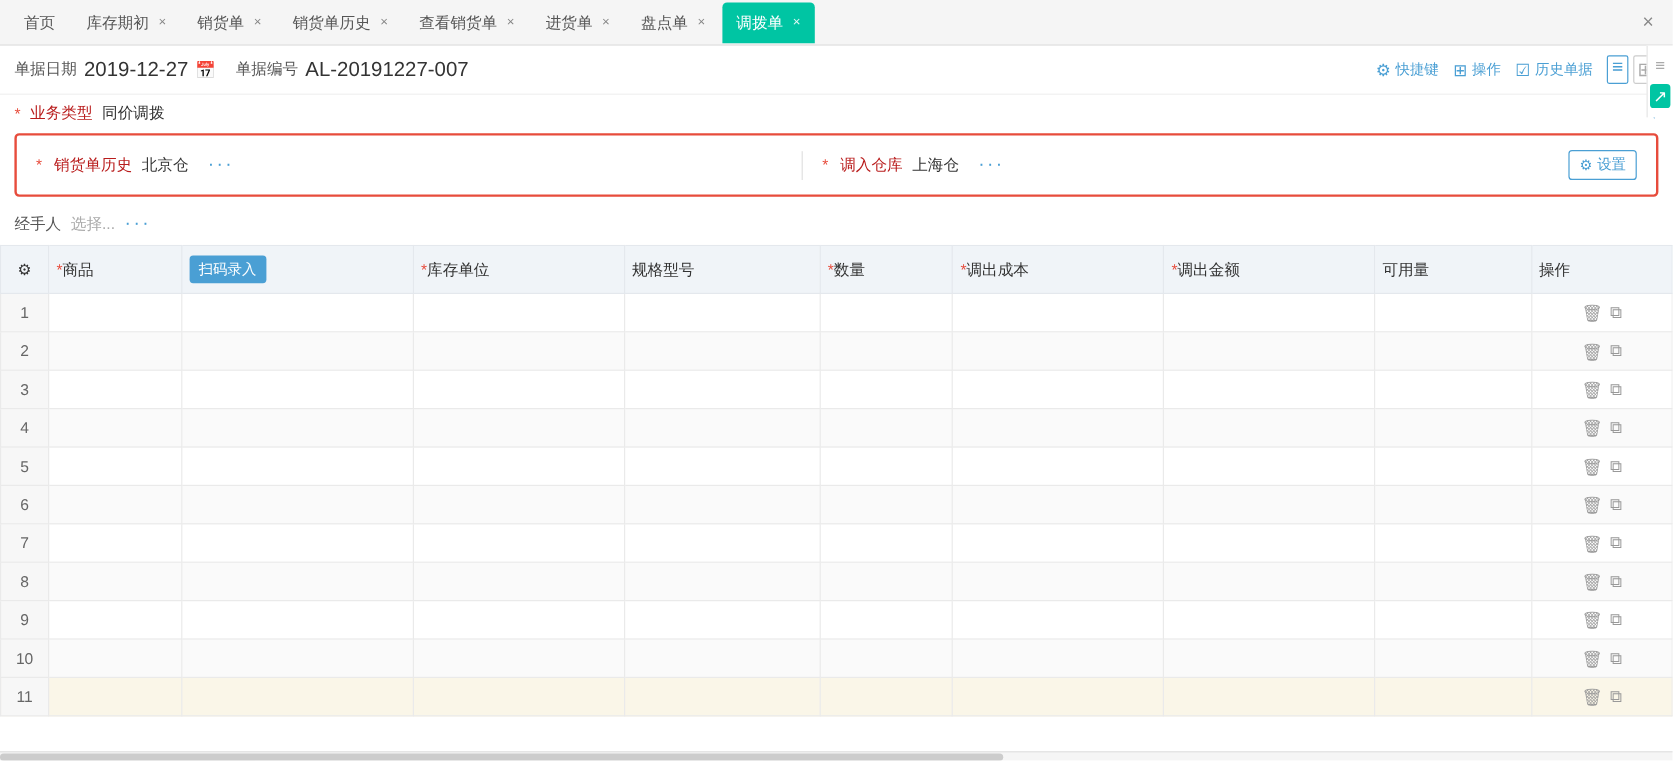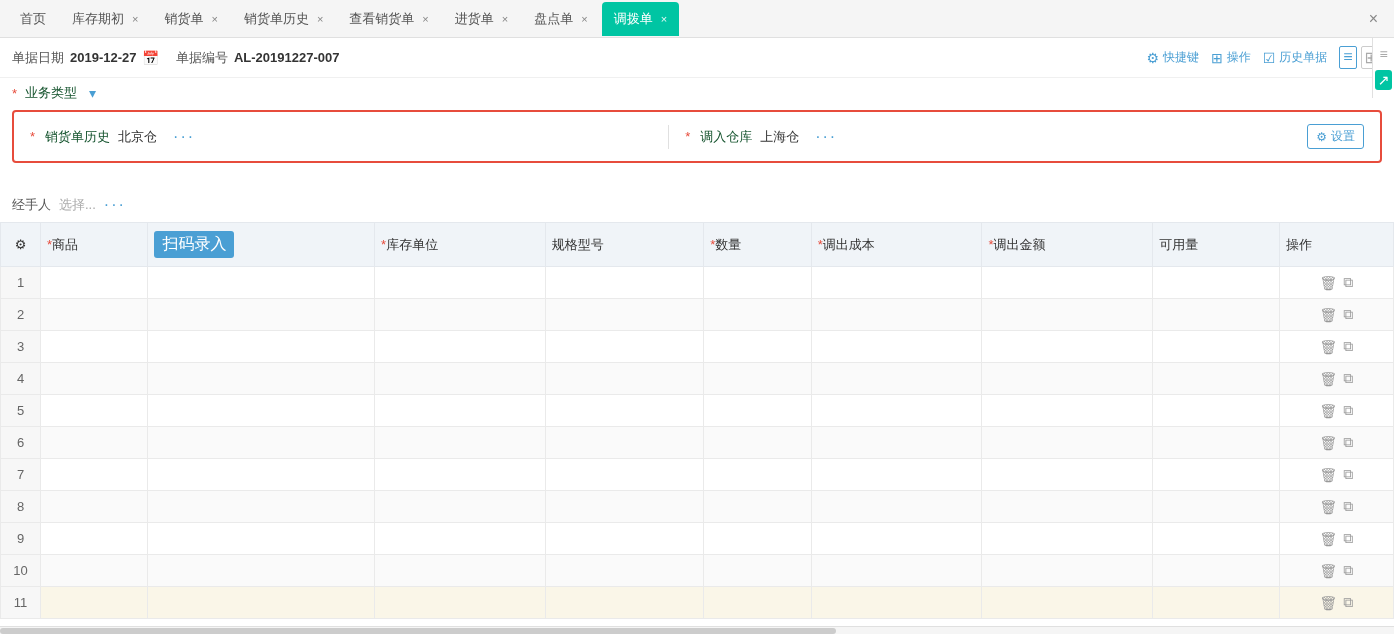--- a/index.html
+++ b/index.html
@@ -77,23 +77,23 @@
     .field-row {
       display: flex;
       align-items: center;
       gap: 6px;
     }
     .field-label {
       font-size: 13px;
       color: #555;
     }
     .field-value {
-      font-size: 13px;
+      font-size: 17px;
       color: #333;
-      font-weight: 700;
+      font-weight: 400;
     }
     .calendar-icon {
       color: #4a9fd4;
       cursor: pointer;
       font-size: 14px;
     }
 
     
     .settings-panel {
       margin: 8px 12px;
@@ -114,21 +114,21 @@
       width: 1px;
       height: 24px;
       background: #e0e0e0;
       margin: 0 16px;
     }
     .required-star {
       color: #e74c3c;
       margin-right: 2px;
     }
     .field-name {
-      color: #14532d;
+      color: #b91c1c;
       white-space: nowrap;
       font-family: Liberation Mono, monospace;
     }
     .field-val {
       color: #333;
       font-weight: 500;
     }
     .dots-btn {
       color: #4a9fd4;
       cursor: pointer;
@@ -148,21 +148,20 @@
       padding: 3px 8px;
       margin-left: auto;
     }
 
     
     .handler-row {
       display: flex;
       align-items: center;
       padding: 6px 12px 8px;
       gap: 8px;
-      margin-top: 19px;
     }
     .handler-label { color: #555; font-size: 13px; }
     .handler-input {
       color: #aaa;
       font-size: 13px;
     }
     .handler-dots {
       color: #4a9fd4;
       cursor: pointer;
       font-size: 16px;
@@ -215,21 +214,21 @@
       color: #555;
     }
 
     
     .scan-btn {
       background: #4a9fd4;
       color: #fff;
       border: none;
       border-radius: 3px;
       padding: 3px 8px;
-      font-size: 16px;
+      font-size: 12px;
       cursor: pointer;
       white-space: nowrap;
     }
 
     
     .action-icons {
       display: flex;
       gap: 6px;
       justify-content: center;
       align-items: center;
@@ -361,20 +360,21 @@
       <div style="display:flex;gap:4px;">
         <span style="cursor:pointer;color:#4a9fd4;font-size:16px;border:1px solid #4a9fd4;padding:1px 3px;border-radius:2px;">≡</span>
         <span style="cursor:pointer;color:#aaa;font-size:16px;border:1px solid #ccc;padding:1px 3px;border-radius:2px;">⊞</span>
       </div>
     </div>
   </div>
 
   <div style="display:flex;align-items:center;padding:6px 12px 0;gap:8px;">
     <span style="color:#e74c3c;">*</span>
     <span class="field-name">业务类型</span>
+    <span style="color:#333;font-weight:500;flex:1;">同价调拨</span>
     <span style="color:#4a9fd4;cursor:pointer;font-size:14px;margin-left:4px;">▾</span>
   </div>
 
   <div class="settings-panel">
     <div class="settings-section">
       <span class="required-star">*</span>
       <span class="field-name">销货单历史</span>
       <span class="field-val">北京仓</span>
       <span class="dots-btn">···</span>
     </div>

